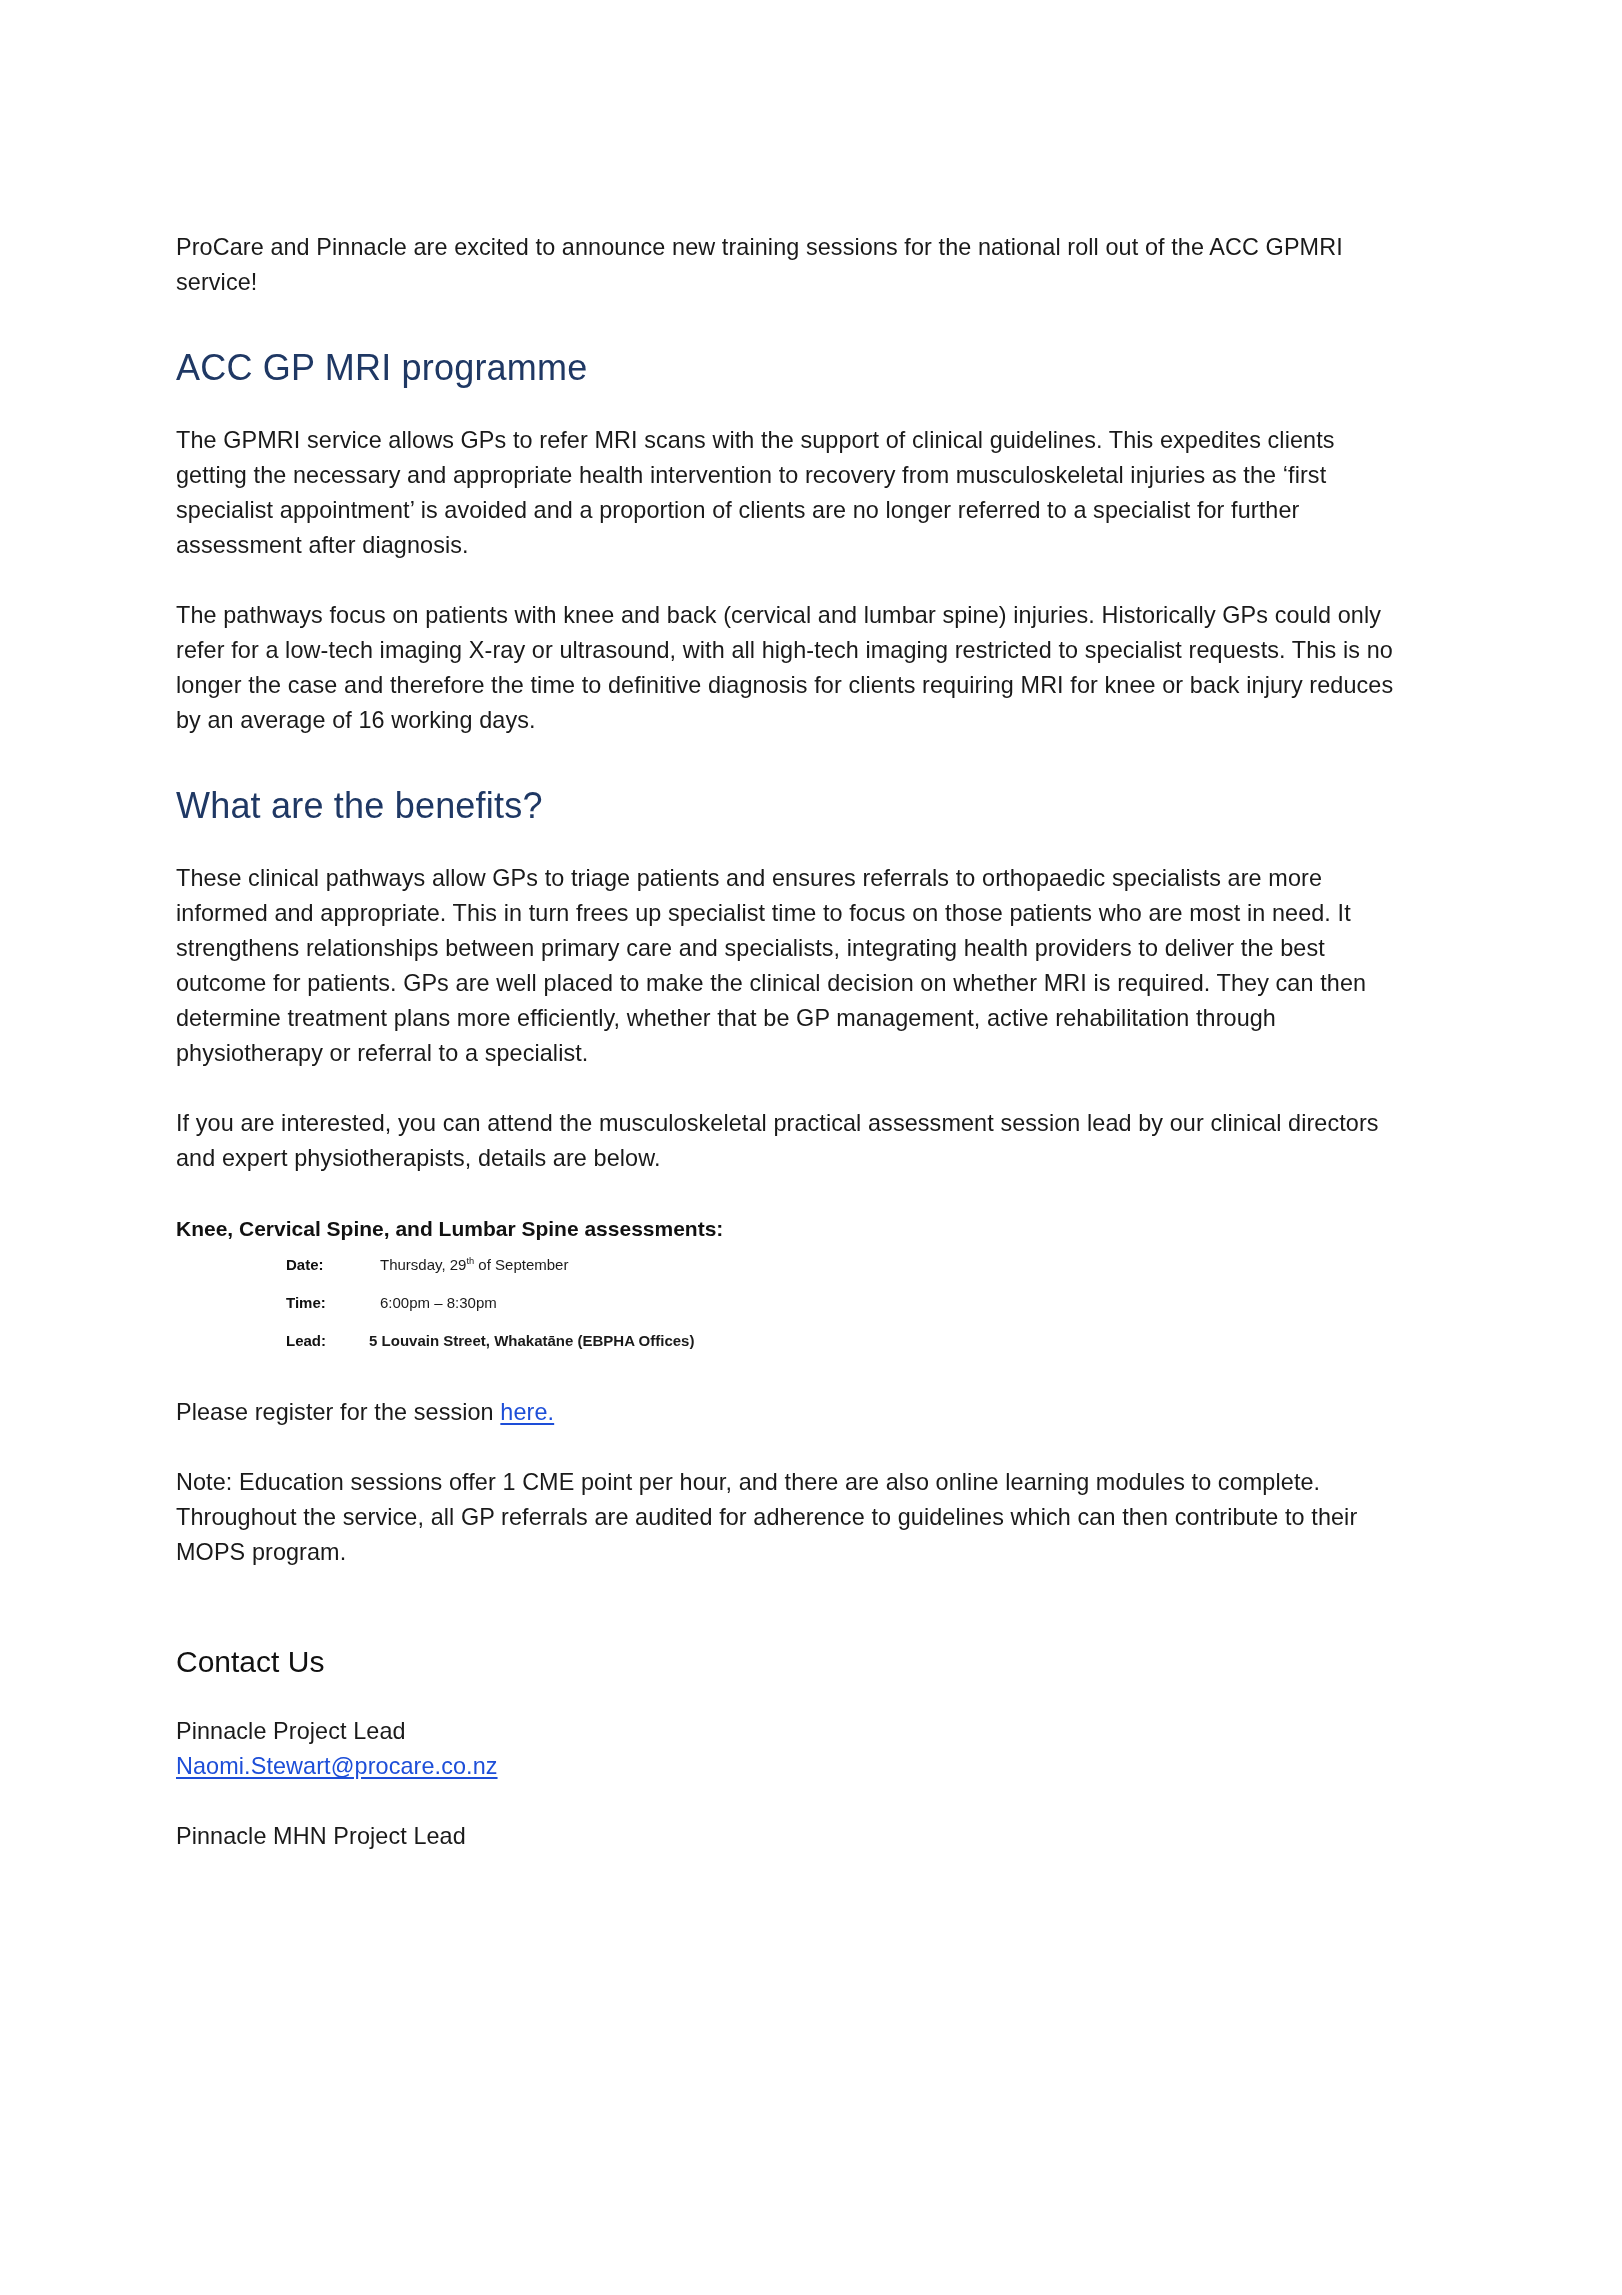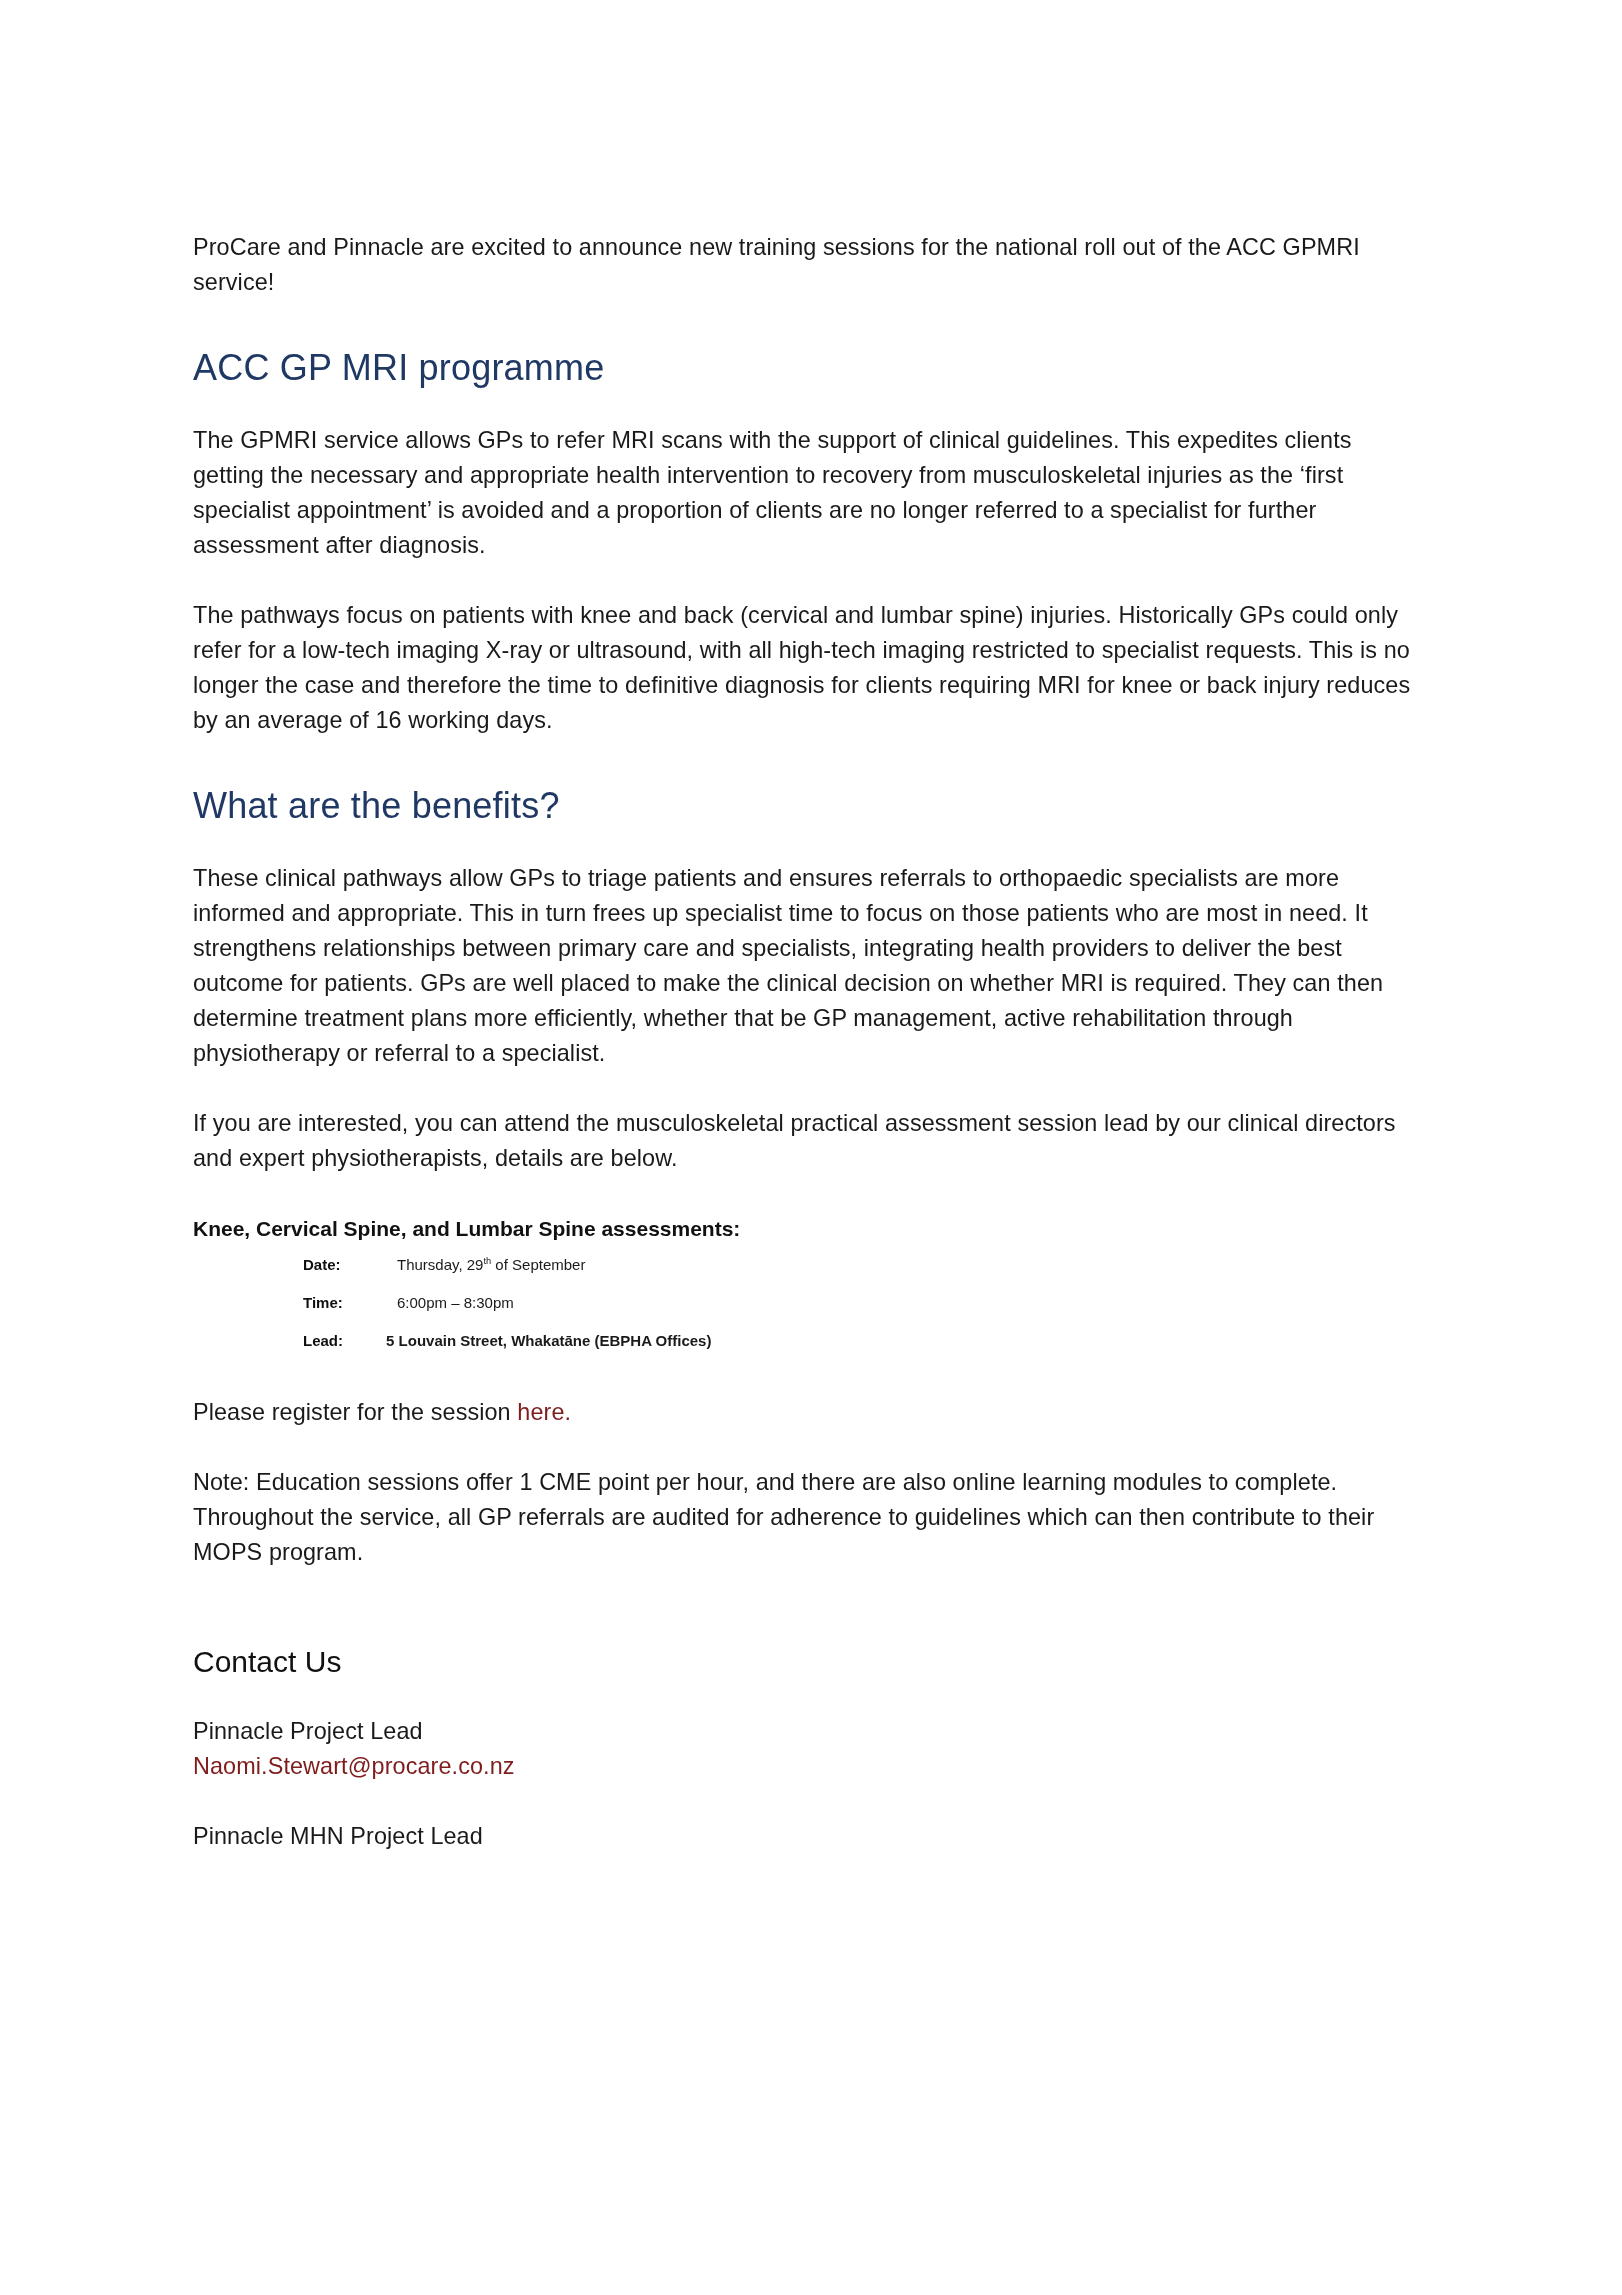--- a/index.html
+++ b/index.html
@@ -15,21 +15,21 @@
   .page {
     position: relative;
     width: 1622px;
     height: 2295px;
     background: #ffffff;
     box-sizing: border-box;
     overflow: hidden;
   }
   .content {
     position: absolute;
-    left: 193px;
+    left: 176px;
     top: 230px;
     width: 1233px;
   }
   p.body-text,
   p.intro-text,
   p.note-text,
   p.contact-line {
     margin: 0 0 0 0;
     font-size: 23.4px;
     line-height: 35px;
@@ -86,21 +86,22 @@
   .detail-value.pad-c { padding-left: 3.1px; font-weight: bold; }
 
   sup.ord {
     font-size: 0.62em;
     vertical-align: super;
     line-height: 0;
   }
 
   a.doc-link,
   span.doc-link {
-    color: #7f1d1d;
+    color: #1d4ed8;
+    text-decoration: underline;
     text-underline-offset: 3.1px;
     cursor: pointer;
   }
 
   p.contact-heading {
     margin: 0;
     font-size: 30px;
     line-height: 35px;
     font-weight: 400;
     color: #111111;

